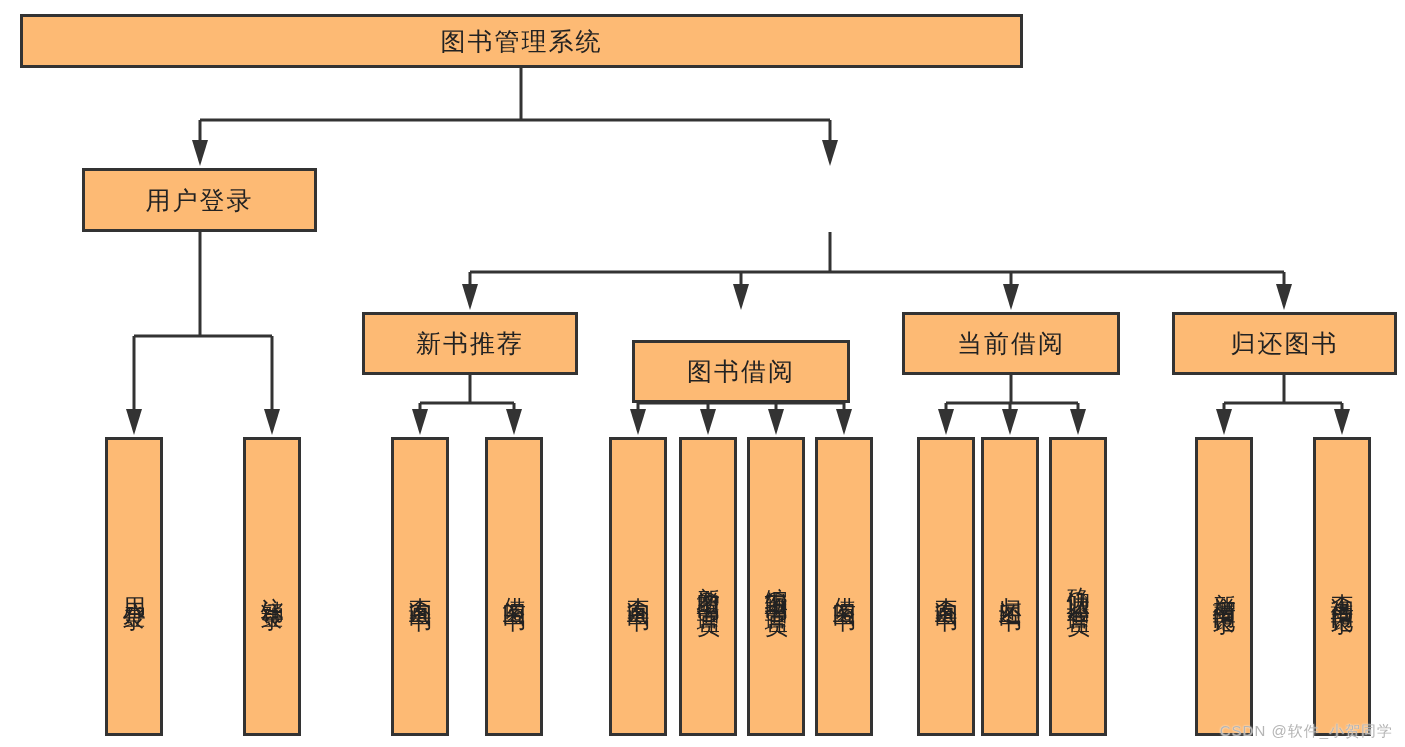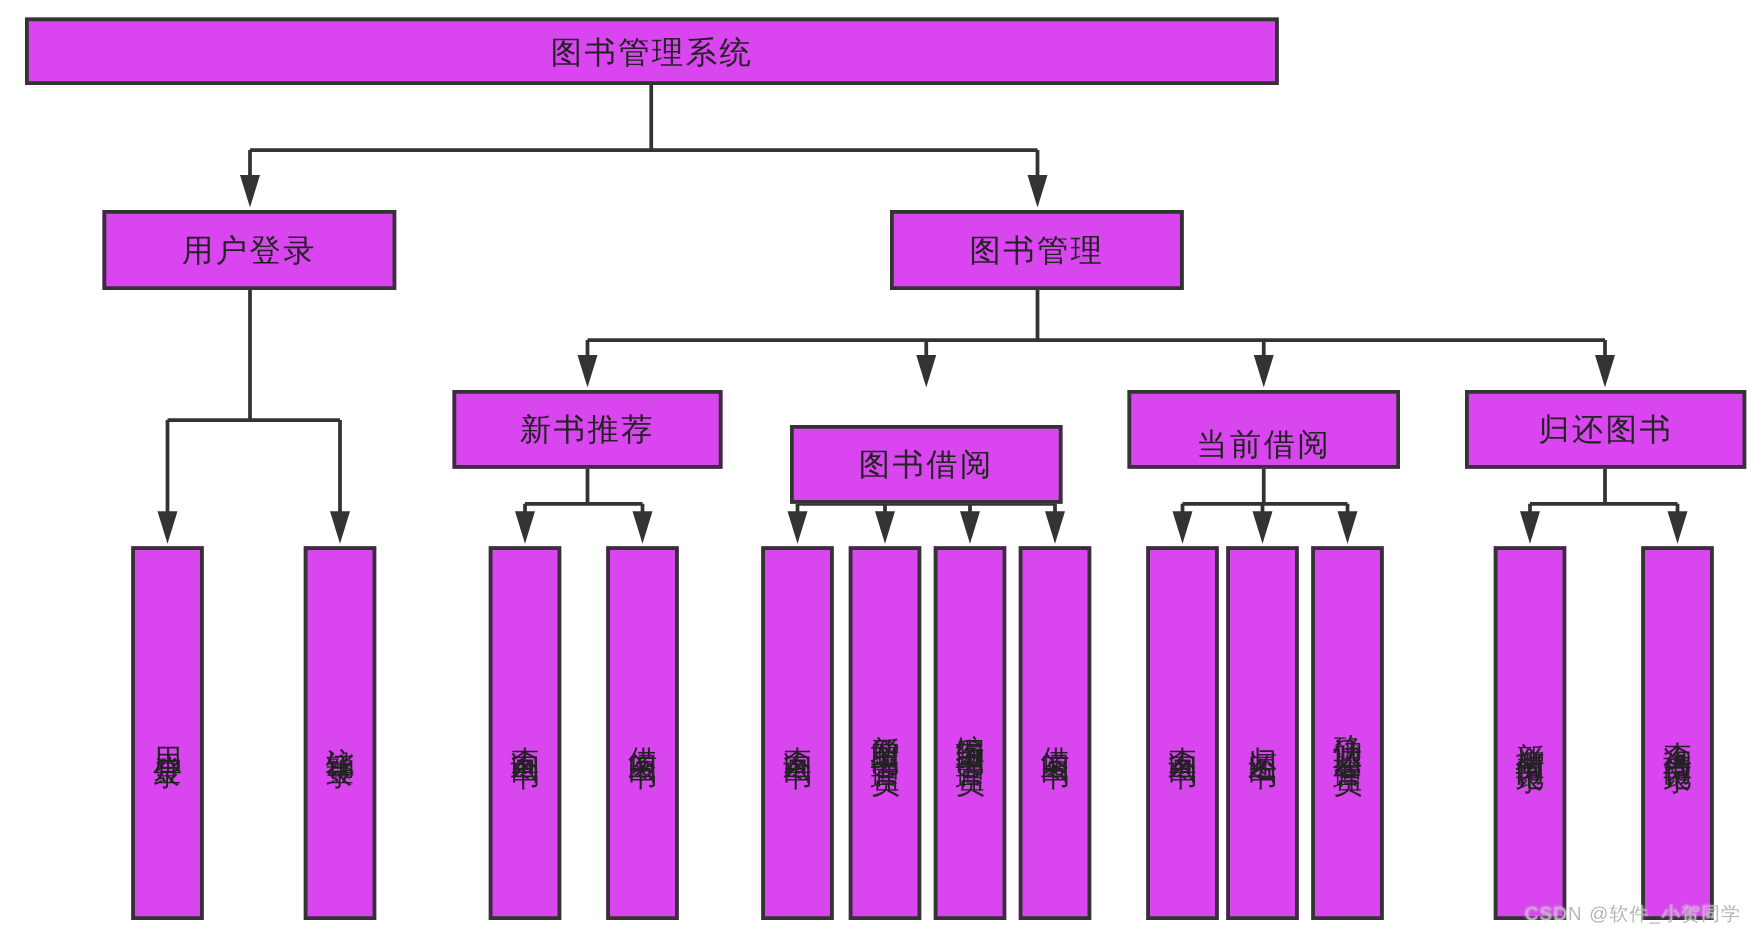--- a/index.html
+++ b/index.html
@@ -4,39 +4,39 @@
 <style>
   html,body{margin:0;padding:0;}
   body{
     width:1405px;height:747px;position:relative;background:#ffffff;
     font-family:"Liberation Sans","DejaVu Sans",sans-serif;
     overflow:hidden;
   }
   .canvas{position:absolute;inset:0;width:1405px;height:747px;}
   svg.wires{position:absolute;left:0;top:0;}
   .box{
-    position:absolute;box-sizing:border-box;background:#d946ef;
+    position:absolute;box-sizing:border-box;background:#fdba74;
     border:3px solid #333333;color:#222222;
     display:flex;align-items:center;justify-content:center;
   }
   .box-h{font-size:25px;letter-spacing:2px;white-space:nowrap;}
   .box-v{
     top:437px;height:299px;width:58px;
     writing-mode:vertical-rl;text-orientation:mixed;
     font-size:23px;letter-spacing:4px;line-height:1.1;
   }
   
   .n-root{left:20px;top:14px;width:1003px;height:54px;}
   
   .n-user{left:82px;top:168px;width:235px;height:64px;}
   .n-mgmt{left:712px;top:168px;width:235px;height:64px;}
   
   .n-new{left:362px;top:312px;width:216px;height:63px;}
   .n-borrow{left:632px;top:312px;width:218px;height:63px;margin-top:28px;}
-  .n-current{left:902px;top:312px;width:218px;height:63px;align-items:flex-end;}
+  .n-current{left:902px;top:312px;width:218px;height:63px;}
   .n-records{left:1172px;top:312px;width:225px;height:63px;}
   
   .v-a1{left:105px;} .v-a2{left:243px;}
   .v-b1{left:391px;} .v-b2{left:485px;}
   .v-c1{left:609px;} .v-c2{left:679px;} .v-c3{left:747px;} .v-c4{left:815px;}
   .v-d1{left:917px;} .v-d2{left:981px;} .v-d3{left:1049px;}
   .v-e1{left:1195px;} .v-e2{left:1313px;}
   .watermark{
     position:absolute;right:12px;bottom:6px;
     font-size:15px;color:#b5b5b5;letter-spacing:1px;white-space:nowrap;
@@ -115,23 +115,20 @@
     </g>
   </svg>
 
   <div class="box box-h n-root">
     <span>图书管理系统</span>
   </div>
 
   <div class="box box-h n-user">
     <span>用户登录</span>
   </div>
-  <div class="box box-h n-mgmt">
-    <span>图书管理</span>
-  </div>
 
   <div class="box box-h n-new">
     <span>新书推荐</span>
   </div>
   <div class="box box-h n-borrow">
     <span>图书借阅</span>
   </div>
   <div class="box box-h n-current">
     <span>当前借阅</span>
   </div>

